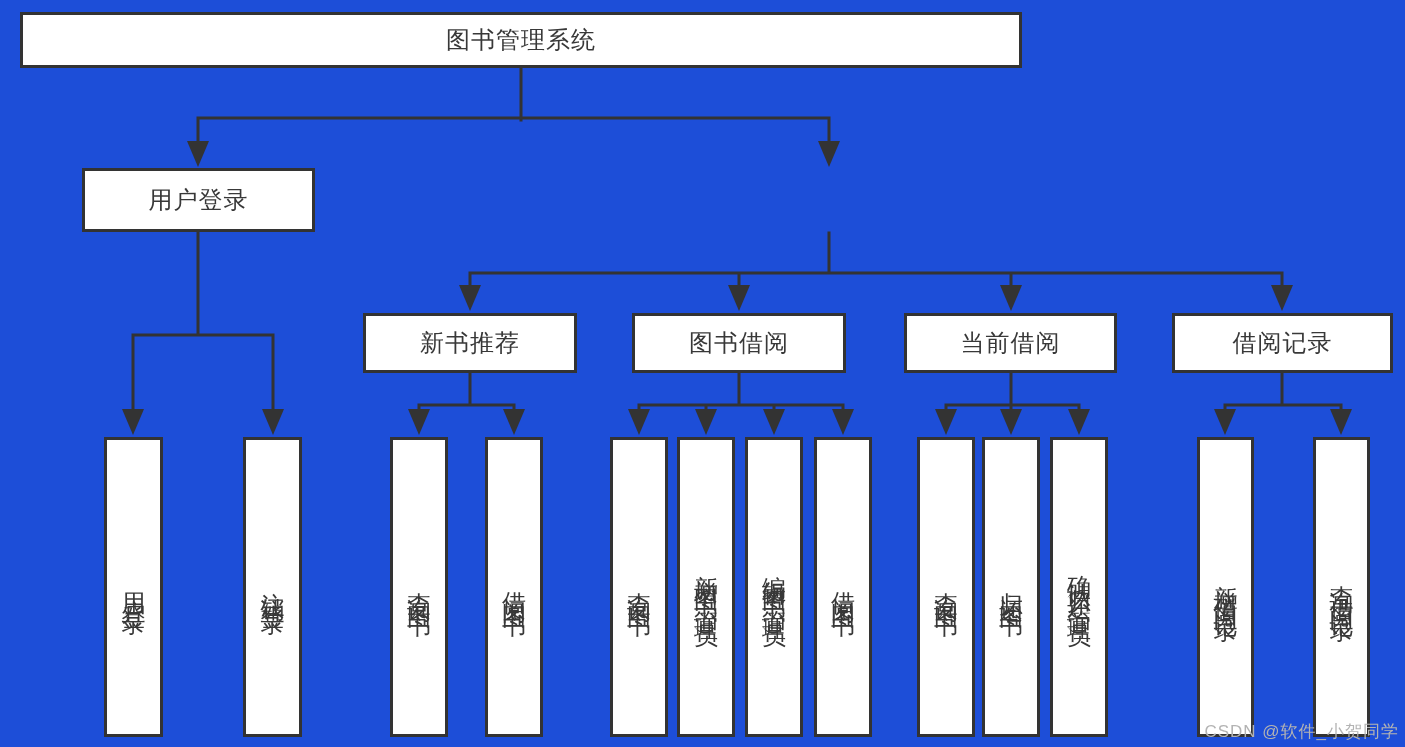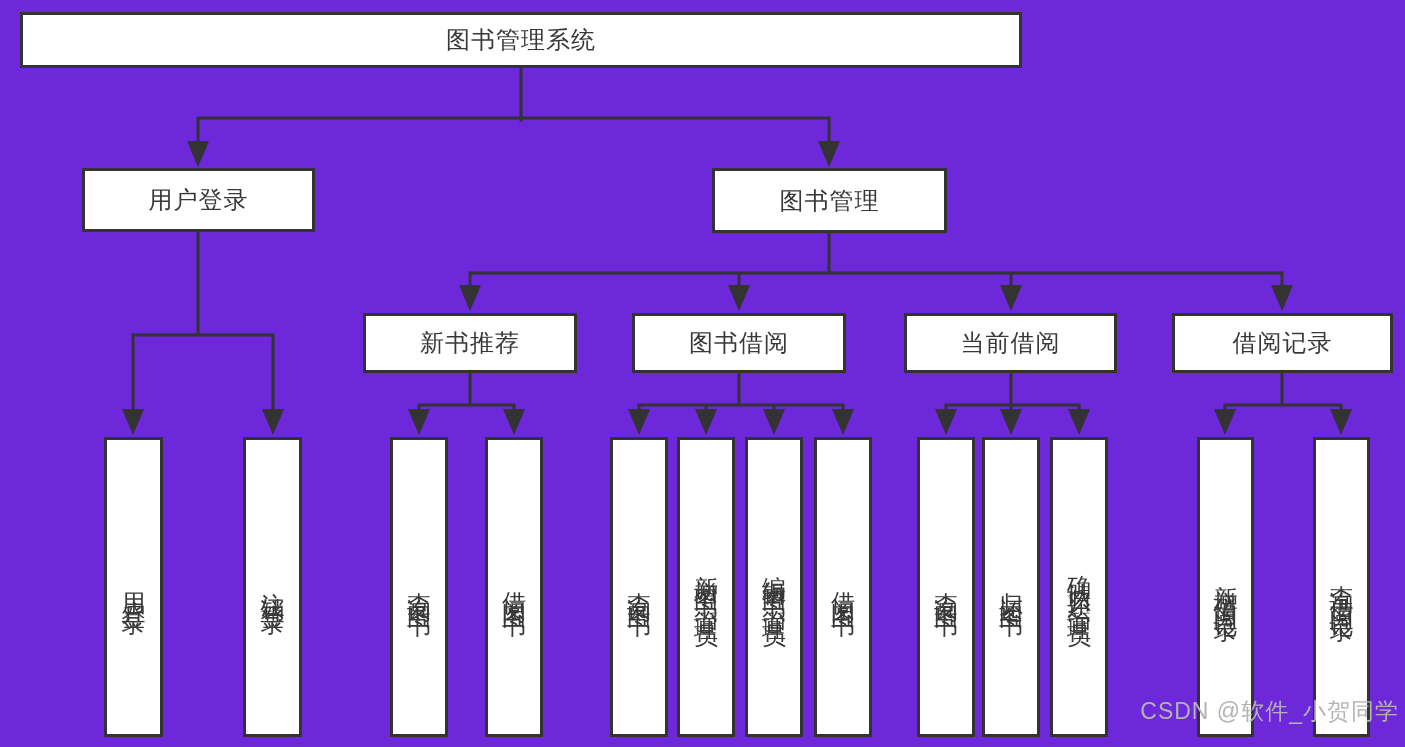--- a/index.html
+++ b/index.html
@@ -1,19 +1,19 @@
 <!DOCTYPE html>
 <html><head>
 <meta charset="utf-8">
 <style>
   html,body{margin:0;padding:0;background:#fff;}
   .canvas{
     position:relative;
     width:1405px;height:747px;
-    background:#6d28d9;
+    background:#1d4ed8;
     overflow:hidden;
     font-family:"Liberation Sans", sans-serif;
     text-decoration:underline;
   }
   .connectors{
     position:absolute;left:0;top:0;width:1405px;height:747px;
     pointer-events:none;
   }
   .box{
     position:absolute;
@@ -33,22 +33,22 @@
   }
   .box.v span{
     writing-mode:vertical-rl;
     font-size:24px;
     color:#383838;
     letter-spacing:7px;
     line-height:1;
   }
   .watermark{
     position:absolute;
-    right:6px;bottom:20px;
-    font-size:23px;
+    right:6px;bottom:4px;
+    font-size:17px;
     color:#b3b3b3;
     letter-spacing:1px;
     z-index:5;
     white-space:nowrap;
     margin-top:25px;
   }
 </style>
 </head>
 <body>
 
@@ -112,23 +112,20 @@
     </g>
   </svg>
 
   <div class="box h" style="left:20px;top:12px;width:1002px;height:56px">
     <span>图书管理系统</span>
   </div>
 
   <div class="box h" style="left:82px;top:168px;width:233px;height:64px">
     <span>用户登录</span>
   </div>
-  <div class="box h" style="left:712px;top:168px;width:235px;height:65px">
-    <span>图书管理</span>
-  </div>
 
   <div class="box h" style="left:632px;top:313px;width:214px;height:60px">
     <span>图书借阅</span>
   </div>
   <div class="box h" style="left:363px;top:313px;width:214px;height:60px">
     <span>新书推荐</span>
   </div>
   <div class="box h" style="left:1172px;top:313px;width:221px;height:60px">
     <span>借阅记录</span>
   </div>

